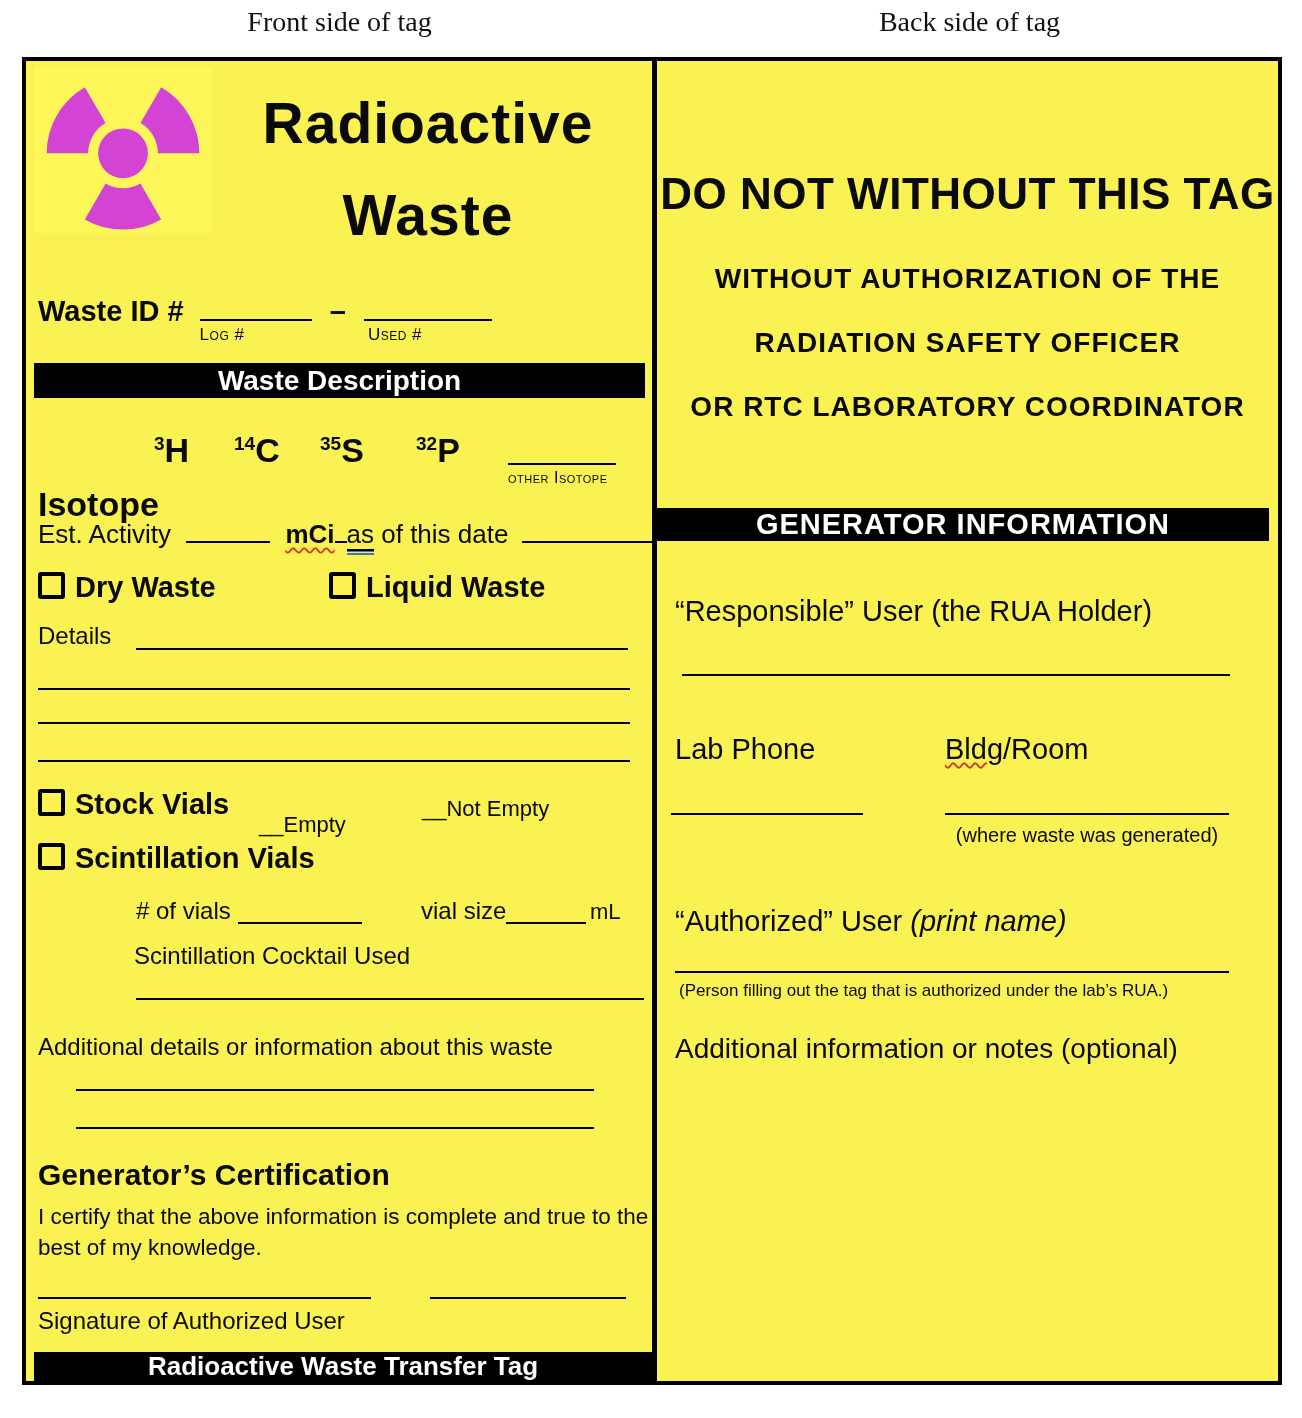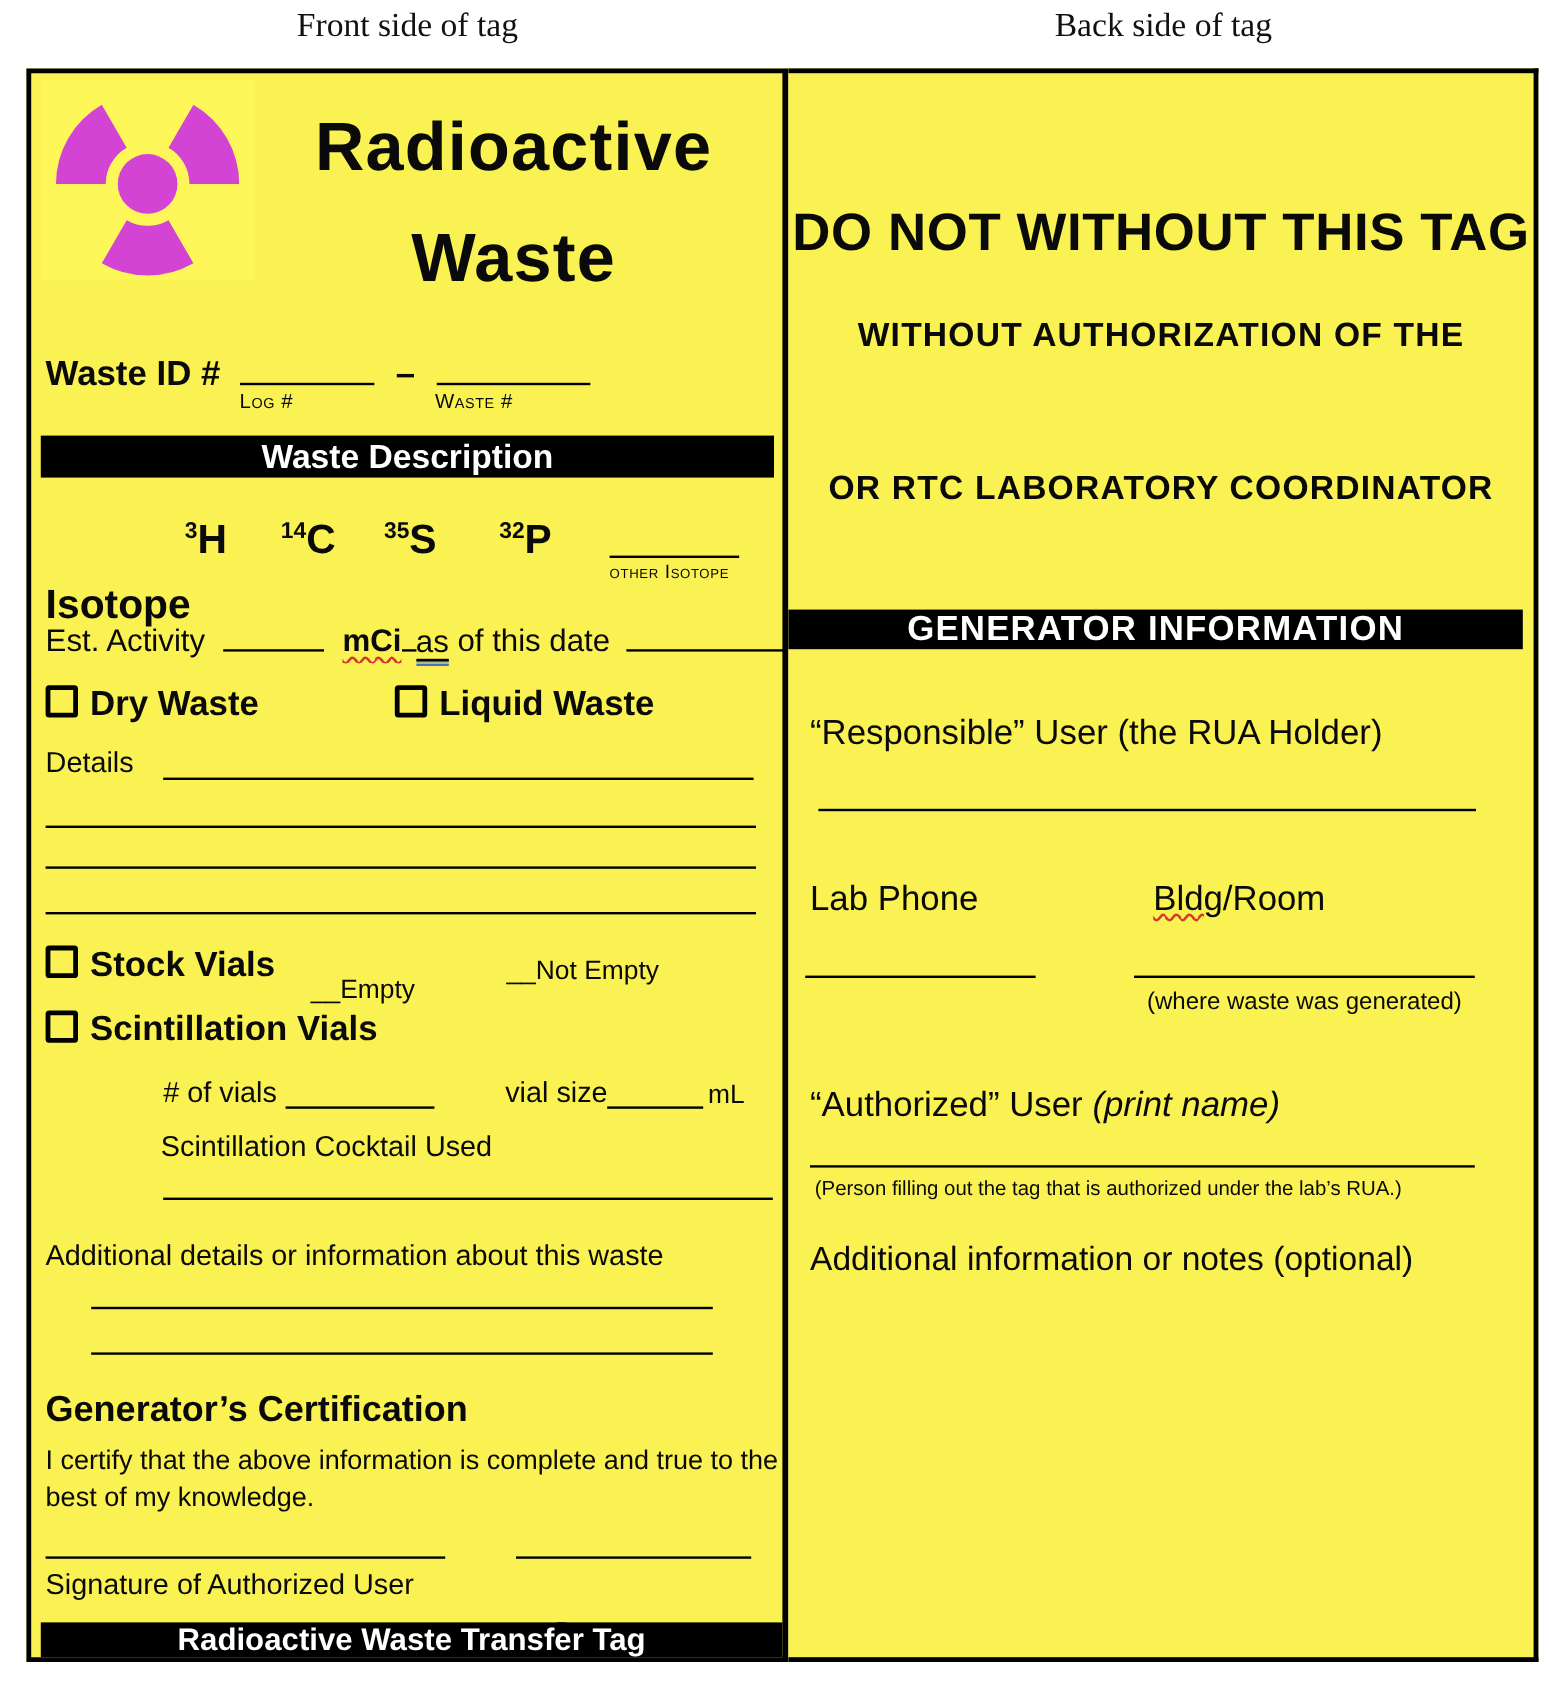--- a/index.html
+++ b/index.html
@@ -55,21 +55,21 @@
     <div>Waste</div>
   </div>
 
   <div class="abs" style="left:12px;top:230px;font-size:29px;white-space:nowrap;">
     <span class="b">Waste ID #</span>
     <span class="blank" style="width:112px;margin-left:8px;"></span>
     <span class="b" style="margin:0 10px;">–</span>
     <span class="blank" style="width:128px;"></span>
   </div>
   <div class="abs smallcaps" style="left:136px;top:264px;width:120px;text-align:center;font-size:17px;">Log #</div>
-  <div class="abs smallcaps" style="left:309px;top:264px;width:120px;text-align:center;font-size:17px;">Waste #</div>
+  <div class="abs smallcaps" style="left:309px;top:264px;width:120px;text-align:center;font-size:17px;">Used #</div>
 
   <div class="bar" style="left:8px;top:302px;width:611px;height:35px;font-size:28px;line-height:35px;">Waste Description</div>
 
   <div class="abs b" style="left:12px;top:380px;font-size:34px;margin-top:44px;">Isotope</div>
   <div class="abs iso" style="left:128px;top:370px;"><sup>3</sup><span>H</span></div>
   <div class="abs iso" style="left:208px;top:370px;"><sup>14</sup><span>C</span></div>
   <div class="abs iso" style="left:294px;top:370px;"><sup>35</sup><span>S</span></div>
   <div class="abs iso" style="left:390px;top:370px;"><sup>32</sup><span>P</span></div>
   <div class="hline" style="left:482px;top:402px;width:108px;"></div>
   <div class="abs smallcaps" style="left:482px;top:408px;font-size:16px;">other Isotope</div>
@@ -125,29 +125,30 @@
   <div class="abs" style="left:12px;top:1246px;font-size:24px;">Signature of Authorized User</div>
   <div class="abs" style="left:436px;top:1246px;font-size:24px;margin-top:40px;">Date</div>
 
   <div class="bar" style="left:8px;right:0;bottom:0;height:29px;font-size:26px;line-height:29px;">Radioactive Waste Transfer Tag</div>
 </div>
 
 <div class="panel" id="back-panel">
 
   <div class="warning1" style="top:108px;">DO NOT WITHOUT THIS TAG</div>
   <div class="warning" style="top:202px;">WITHOUT AUTHORIZATION OF THE</div>
+  <div class="warning" style="top:266px;">RADIATION SAFETY OFFICER</div>
   <div class="warning" style="top:330px;">OR RTC LABORATORY COORDINATOR</div>
 
   <div class="bar" style="left:0;top:447px;width:612px;height:33px;font-size:29px;line-height:33px;letter-spacing:1px;">GENERATOR INFORMATION</div>
 
   <div class="backlabel" style="left:18px;top:534px;">“Responsible” User (the RUA Holder)</div>
   <div class="hline" style="left:25px;top:613px;width:548px;"></div>
 
   <div class="backlabel" style="left:18px;top:672px;">Lab Phone</div>
-  <div class="backlabel" style="left:288px;top:672px;margin-left:16px;"><span class="rednote">Bldg</span><span>/Room</span></div>
+  <div class="backlabel" style="left:288px;top:672px;"><span class="rednote">Bldg</span><span>/Room</span></div>
   <div class="hline" style="left:14px;top:752px;width:192px;"></div>
   <div class="hline" style="left:288px;top:752px;width:284px;"></div>
   <div class="note" style="left:288px;top:763px;width:284px;text-align:center;">(where waste was generated)</div>
 
   <div class="backlabel" style="left:18px;top:820px;margin-top:24px;"><span>“Authorized” User</span> <span class="it">(print name)</span></div>
   <div class="hline" style="left:18px;top:910px;width:554px;"></div>
   <div class="note" style="left:22px;top:920px;font-size:17px;">(Person filling out the tag that is authorized under the lab’s RUA.)</div>
 
   <div class="backlabel" style="left:18px;top:972px;font-size:28px;">Additional information or notes (optional)</div>
 </div>

